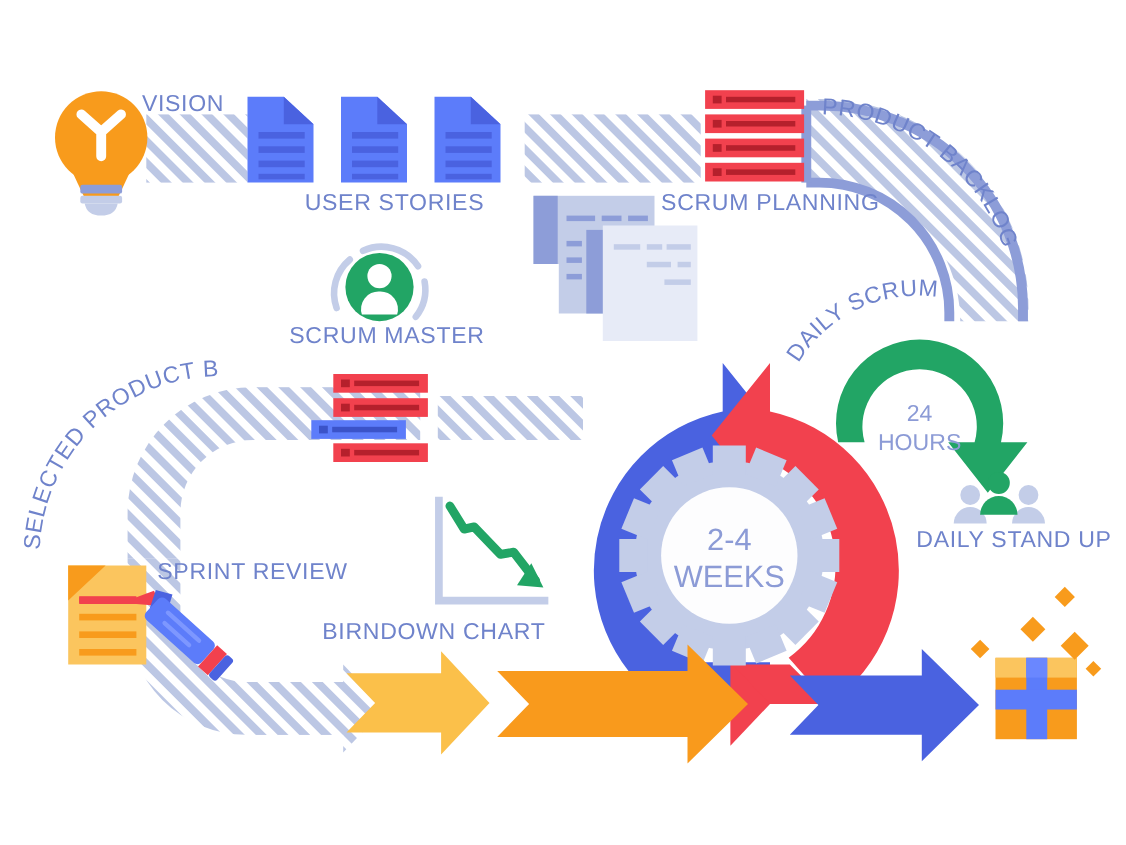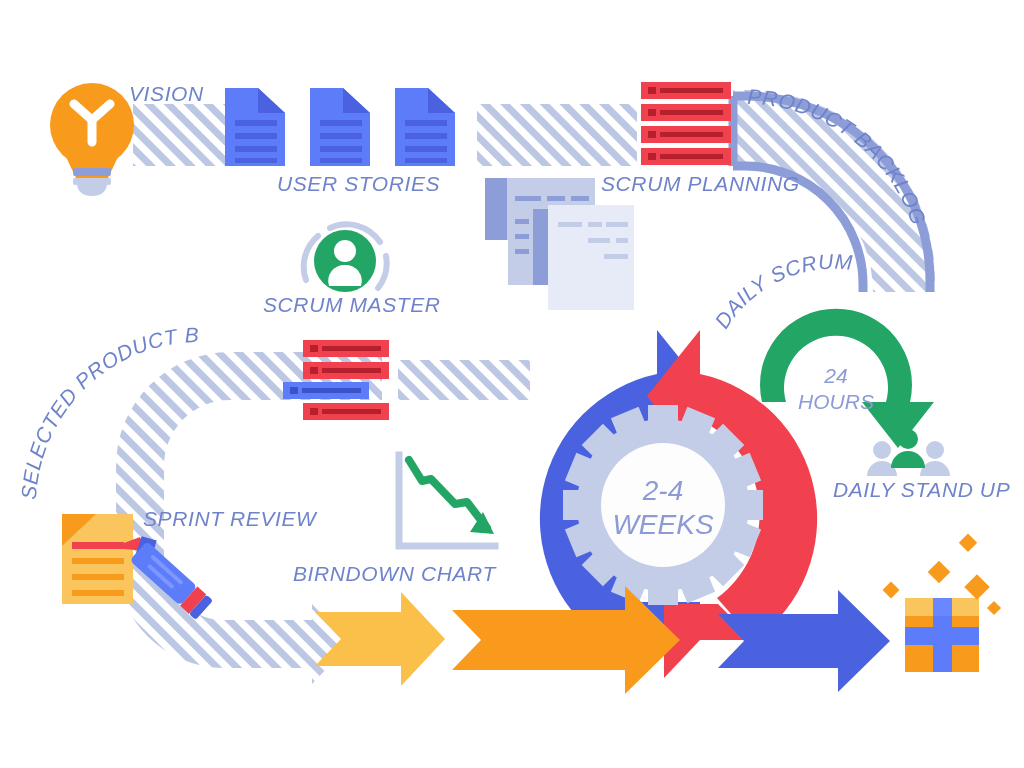--- a/index.html
+++ b/index.html
@@ -2,21 +2,21 @@
 <html><head>
 <meta charset="utf-8">
 <title>Scrum Process Infographic</title>
 <style>
   html,body{margin:0;padding:0;background:#ffffff;}
   body{
     width:1024px;height:768px;overflow:hidden;
     font-family:"Liberation Sans","DejaVu Sans",sans-serif;
     position:relative;
   }
-  #stage{position:absolute;left:0;top:0;width:1024px;height:768px;font-style:italic;}
+  #stage{position:absolute;left:0;top:0;width:1024px;height:768px;}
   svg#art{position:absolute;left:0;top:0;width:1024px;height:768px;display:block;}
   .lbl{
     fill:#6F83CB;
     font-family:"Liberation Sans","DejaVu Sans",sans-serif;
     font-size:21px;letter-spacing:.6px;font-weight:400;
   }
   .gearlbl{fill:#8C9BD6;font-size:28px;font-family:"Liberation Sans","DejaVu Sans",sans-serif;}
   .hourlbl{fill:#8C9BD6;font-size:21px;font-family:"Liberation Sans","DejaVu Sans",sans-serif;}
 </style>
 </head>

